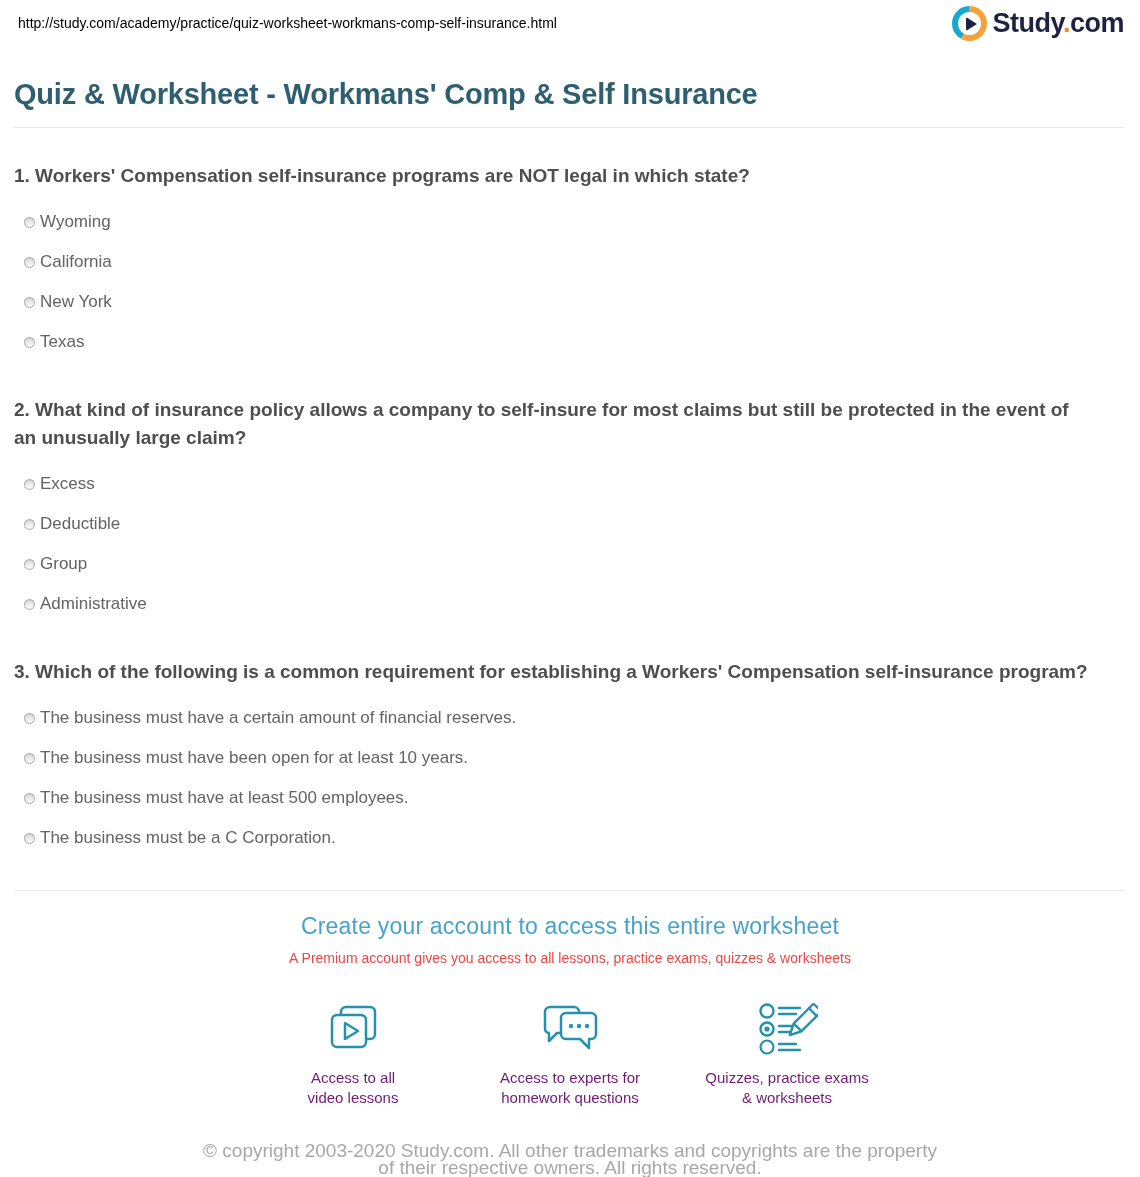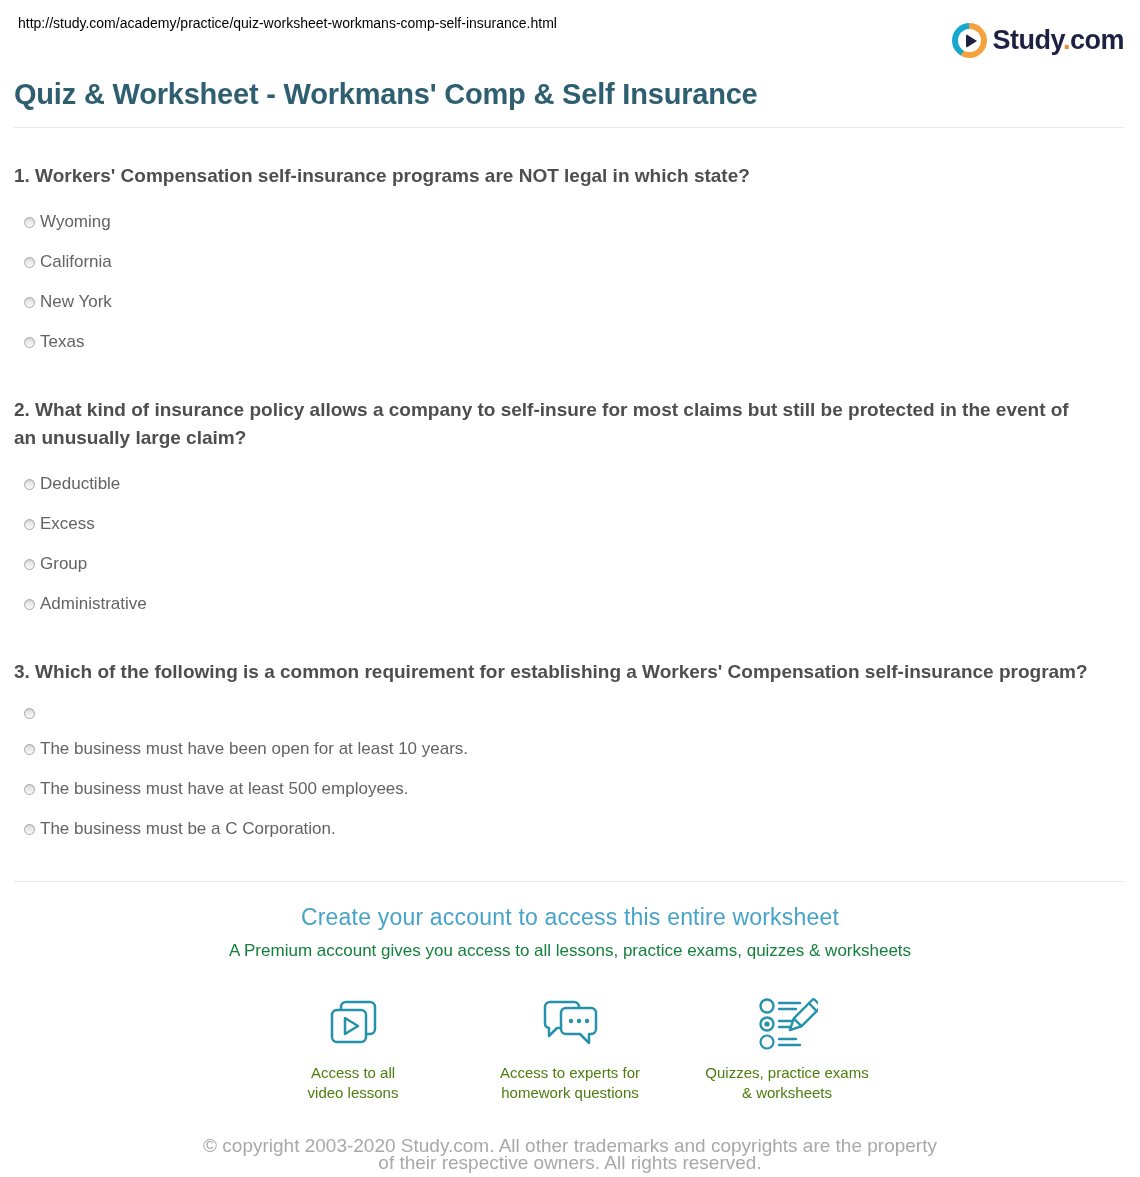--- a/index.html
+++ b/index.html
@@ -7,21 +7,21 @@
   body {
     width: 1140px; min-height: 1177px; margin: 0 auto;
     font-family: "Liberation Sans", "DejaVu Sans", sans-serif;
     position: relative;
   }
   .page { width: 1140px; position: relative; }
 
   
   .header { position: relative; height: 52px; padding: 12px 16px 0 18px; }
   .page-url { font-size: 14px; color: #000000; padding-top: 3px; letter-spacing: 0; }
-  .logo { position: absolute; right: 16px; top: 23px; display: flex; align-items: center; cursor: pointer; }
+  .logo { position: absolute; right: 16px; top: 6px; display: flex; align-items: center; cursor: pointer; }
   .logo-mark {
     width: 35px; height: 35px; border-radius: 50%; position: relative; display: inline-block;
     background: conic-gradient(#f3a23e 0deg 210deg, #16a8ce 210deg 360deg);
     margin-right: 5px;
   }
   .logo-mark::before {
     content: ''; position: absolute; inset: 6px; background: #fff; border-radius: 50%;
   }
   .logo-mark::after {
     content: ''; position: absolute; left: 14px; top: 10.5px;
@@ -56,27 +56,27 @@
   .opt-label { margin-left: 5px; font-size: 17px; color: #636363; }
 
   .section-rule { margin-top: 32px; }
 
   
   .signup { text-align: center; margin-top: 22px; }
   .signup-heading {
     font-size: 23px; font-weight: 400; color: #47a3c9; letter-spacing: 0.2px;
     display: inline-block; cursor: pointer;
   }
-  .signup-sub { margin-top: 10px; font-size: 17px; color: #15803d; }
+  .signup-sub { margin-top: 10px; font-size: 14px; color: #ef4444; }
 
   .features { margin-top: 32px; display: flex; justify-content: center; }
   .feature { width: 217px; text-align: center; }
   .feature-icon { height: 62px; display: flex; align-items: center; justify-content: center; }
   .feature-icon svg { display: block; }
-  .feature-label { margin-top: 8px; font-size: 15px; line-height: 20px; color: #4d7c0f; }
+  .feature-label { margin-top: 8px; font-size: 15px; line-height: 20px; color: #701a75; }
 
   
   .footer { margin-top: 34px; text-align: center; padding-bottom: 30px; }
   .copyright {
     display: inline-block; max-width: 740px;
     font-size: 19px; line-height: 17px; color: #a8a8a8;
   }
 </style>
 </head>
 <body>
@@ -114,42 +114,43 @@
         <span class="opt-label">Texas</span>
       </div>
     </div>
   </section>
 
   <section class="question">
     <h2 class="q-prompt">2. What kind of insurance policy allows a company to self-insure for most claims but still be protected in the event of an unusually large claim?</h2>
     <div class="options">
       <div class="option">
         <span class="radio"></span>
+        <span class="opt-label">Excess</span>
+      </div>
+      <div class="option">
+        <span class="radio"></span>
         <span class="opt-label">Deductible</span>
-      </div>
-      <div class="option">
-        <span class="radio"></span>
-        <span class="opt-label">Excess</span>
       </div>
       <div class="option">
         <span class="radio"></span>
         <span class="opt-label">Group</span>
       </div>
       <div class="option">
         <span class="radio"></span>
         <span class="opt-label">Administrative</span>
       </div>
     </div>
   </section>
 
   <section class="question">
     <h2 class="q-prompt">3. Which of the following is a common requirement for establishing a Workers' Compensation self-insurance program?</h2>
     <div class="options">
       <div class="option">
         <span class="radio"></span>
+        <span class="opt-label">The business must have a certain amount of financial reserves.</span>
       </div>
       <div class="option">
         <span class="radio"></span>
         <span class="opt-label">The business must have been open for at least 10 years.</span>
       </div>
       <div class="option">
         <span class="radio"></span>
         <span class="opt-label">The business must have at least 500 employees.</span>
       </div>
       <div class="option">

